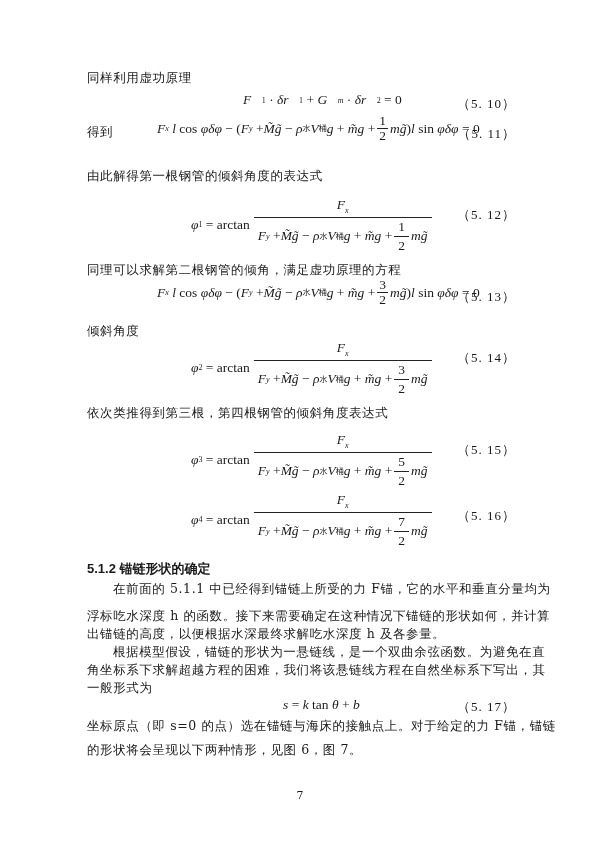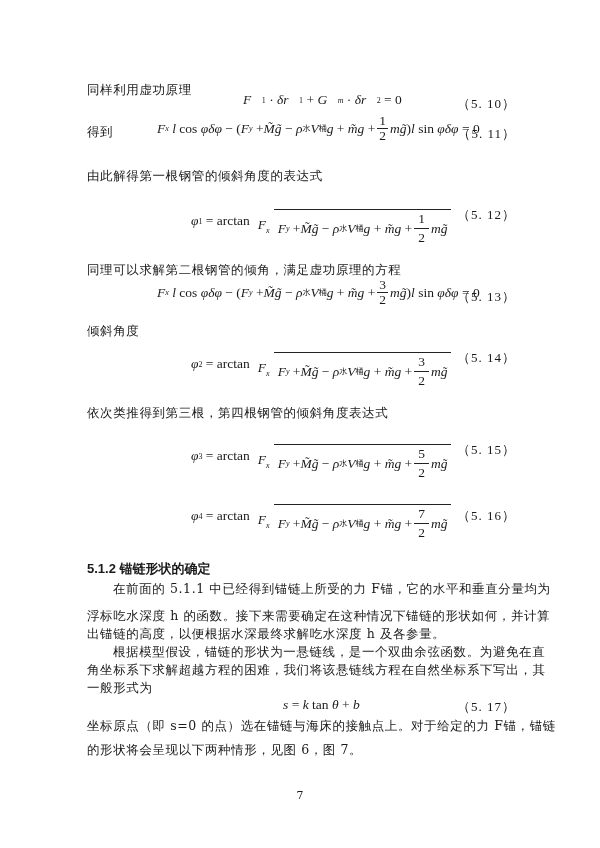--- a/index.html
+++ b/index.html
@@ -5,31 +5,31 @@
   html, body { margin:0; padding:0; background:#ffffff; }
   body { width:600px; height:848px; position:relative; overflow:hidden;
          font-family:"DejaVu Serif", "Liberation Serif", serif; color:#1a1a1a; }
   .txt { position:absolute; font-size:12.5px; line-height:16px; white-space:nowrap; letter-spacing:0.6px; }
   .eq  { position:absolute; font-family:"Liberation Serif", serif; font-size:13.5px; white-space:nowrap; display:flex; align-items:center; }
   .eqnum { position:absolute; right:84px; font-family:"Liberation Serif", serif; font-size:13px; letter-spacing:1px; }
   .it { font-style:italic; }
   .frac { display:inline-flex; flex-direction:column; align-items:center; vertical-align:middle; margin:0 2px; }
   .frac .num { padding:0 2px; line-height:14px; }
   .frac .den { padding:0 2px; line-height:14px; border-top:1px solid #222; }
-  .bigfrac { display:inline-flex; flex-direction:row; align-items:center; vertical-align:middle; margin-left:4px;margin-top:12px; }
+  .bigfrac { display:inline-flex; flex-direction:column; align-items:center; vertical-align:middle; margin-left:4px; }
   .bigfrac .num { padding:0 4px 2px 4px; }
   .bigfrac .den { padding:2px 4px 0 4px; border-top:1px solid #222; display:flex; align-items:center; }
   sub { font-size:8px; }
   .heading { position:absolute; font-family:Liberation Sans, sans-serif; font-size:13px; font-weight:bold; }
   .pagenum { position:absolute; left:0; width:600px; text-align:center; top:789px; font-size:11px; }
 </style>
 </head>
 <body>
 
-<div class="txt" style="left:87px; top:82px;">同样利用虚功原理</div>
+<div class="txt" style="left:87px; top:70px;">同样利用虚功原理</div>
 
 <div class="eq" style="left:243px; top:92px;">
   <span class="it">F⃗</span><sub>1</sub>&nbsp;·&nbsp;<span class="it">δr⃗</span><sub>1</sub>&nbsp;+&nbsp;<span class="it">G⃗</span><sub class="it">m</sub>&nbsp;·&nbsp;<span class="it">δr⃗</span><sub>2</sub>&nbsp;=&nbsp;0
 </div>
 <div class="eqnum" style="top:95px;">（5. 10）</div>
 
 <div class="txt" style="left:87px; top:124px;">得到</div>
 <div class="eq" style="left:157px; top:114px;">
   <span class="it">F</span><sub class="it">x</sub><span class="it">&nbsp;l</span>&nbsp;cos&nbsp;<span class="it">φδφ</span>&nbsp;−&nbsp;(<span class="it">F</span><sub class="it">y</sub>&nbsp;+<span class="it">M̃g̃</span>&nbsp;−&nbsp;<span class="it">ρ</span><sub>水</sub><span class="it">V</span><sub>桶</sub><span class="it">g</span>&nbsp;+&nbsp;<span class="it">m̃g</span>&nbsp;+
   <span class="frac">

